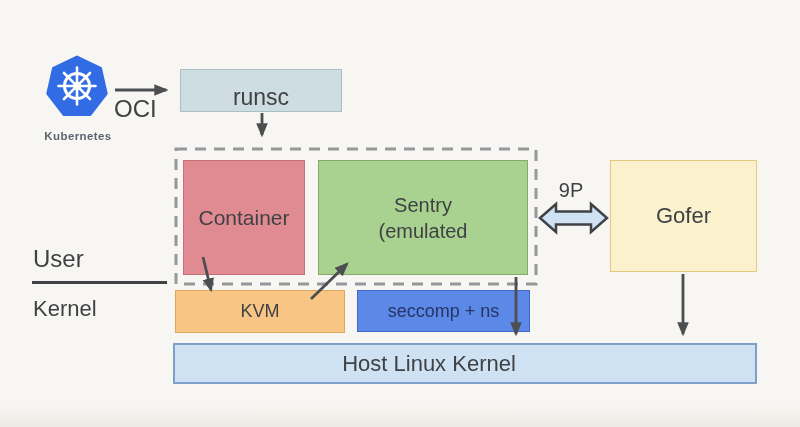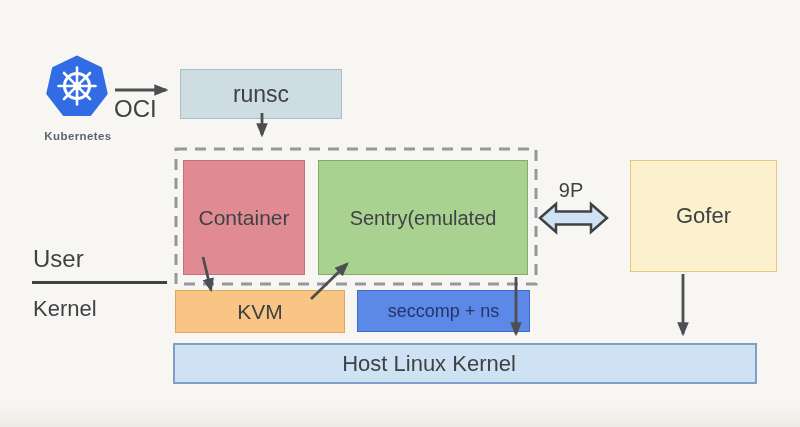--- a/index.html
+++ b/index.html
@@ -4,25 +4,25 @@
 <style>
   html,body{margin:0;padding:0;background:#fff;}
   .canvas{
     position:relative;width:800px;height:427px;overflow:hidden;
     background:linear-gradient(var(--background) 0 95%, #eceae5 100%);
     font-family:"Liberation Sans",sans-serif;color:var(--text);
   }
   .box{position:absolute;display:flex;align-items:center;justify-content:center;box-sizing:border-box;text-align:center;}
   .lbl{position:absolute;white-space:nowrap;}
 
-  .runsc{left:180px;top:69px;width:162px;height:50px;background:var(--runsc_fill);border:1px solid var(--runsc_border);font-size:23px;}
+  .runsc{left:180px;top:69px;width:162px;height:43px;background:var(--runsc_fill);border:1px solid var(--runsc_border);font-size:23px;align-items:flex-end;}
   .container-box{left:183px;top:160px;width:122px;height:115px;background:var(--container_fill);border:1.5px solid var(--container_border);font-size:21px;}
-  .sentry{left:318px;top:160px;width:210px;height:115px;background:var(--sentry_fill);border:1.5px solid var(--sentry_border);font-size:20px;line-height:26px;flex-direction:row;}
-  .gofer{left:610px;top:160px;width:147px;height:112px;background:var(--gofer_fill);border:1.5px solid var(--gofer_border);font-size:22px;margin-left:20px;}
-  .kvm{left:175px;top:290px;width:170px;height:43px;background:var(--kvm_fill);border:1.5px solid var(--kvm_border);font-size:21px;}
+  .sentry{left:318px;top:160px;width:210px;height:115px;background:var(--sentry_fill);border:1.5px solid var(--sentry_border);font-size:20px;line-height:26px;flex-direction:column;}
+  .gofer{left:610px;top:160px;width:147px;height:112px;background:var(--gofer_fill);border:1.5px solid var(--gofer_border);font-size:22px;}
+  .kvm{left:175px;top:290px;width:170px;height:43px;background:var(--kvm_fill);border:1.5px solid var(--kvm_border);font-size:18px;}
   .seccomp{left:357px;top:290px;width:173px;height:42px;background:var(--seccomp_fill);border:1.5px solid var(--seccomp_border);font-size:18px;color:var(--seccomp_text);}
   .host{left:173px;top:343px;width:584px;height:41px;background:var(--host_fill);border:2px solid var(--host_border);font-size:22px;padding-right:72px;}
 
   .oci-label{left:114px;top:95px;font-size:24px;}
   .sandbox-label{left:429px;top:111px;font-size:23px;}
   .p9-label{left:549px;top:179px;width:44px;text-align:center;font-size:20px;}
   .user-label{left:33px;top:245px;font-size:24px;}
   .kernel-label{left:33px;top:296px;font-size:22px;}
   .divider{position:absolute;left:32px;top:281px;width:135px;height:2.5px;background:var(--text);}
 

